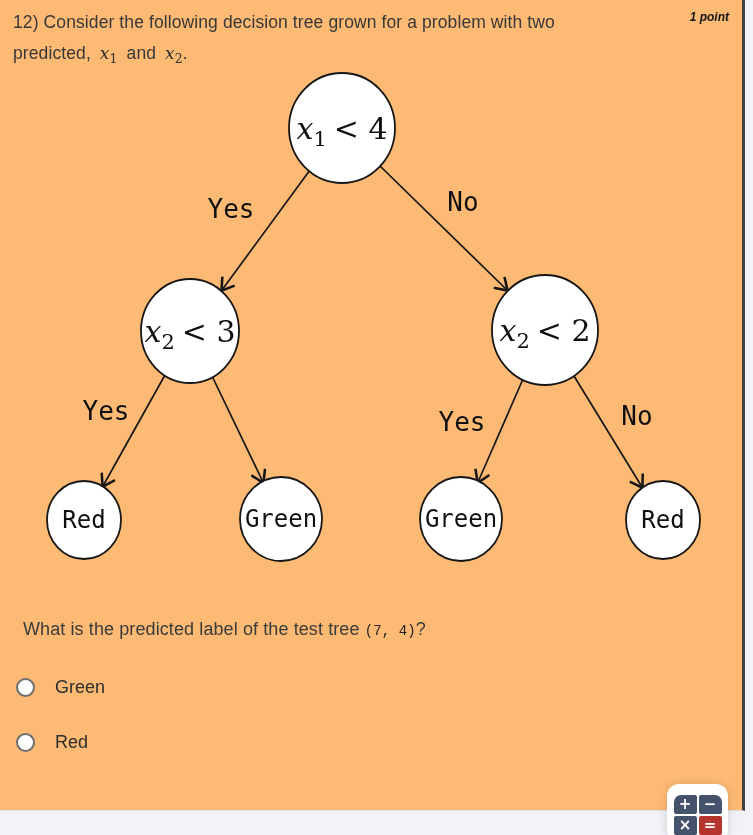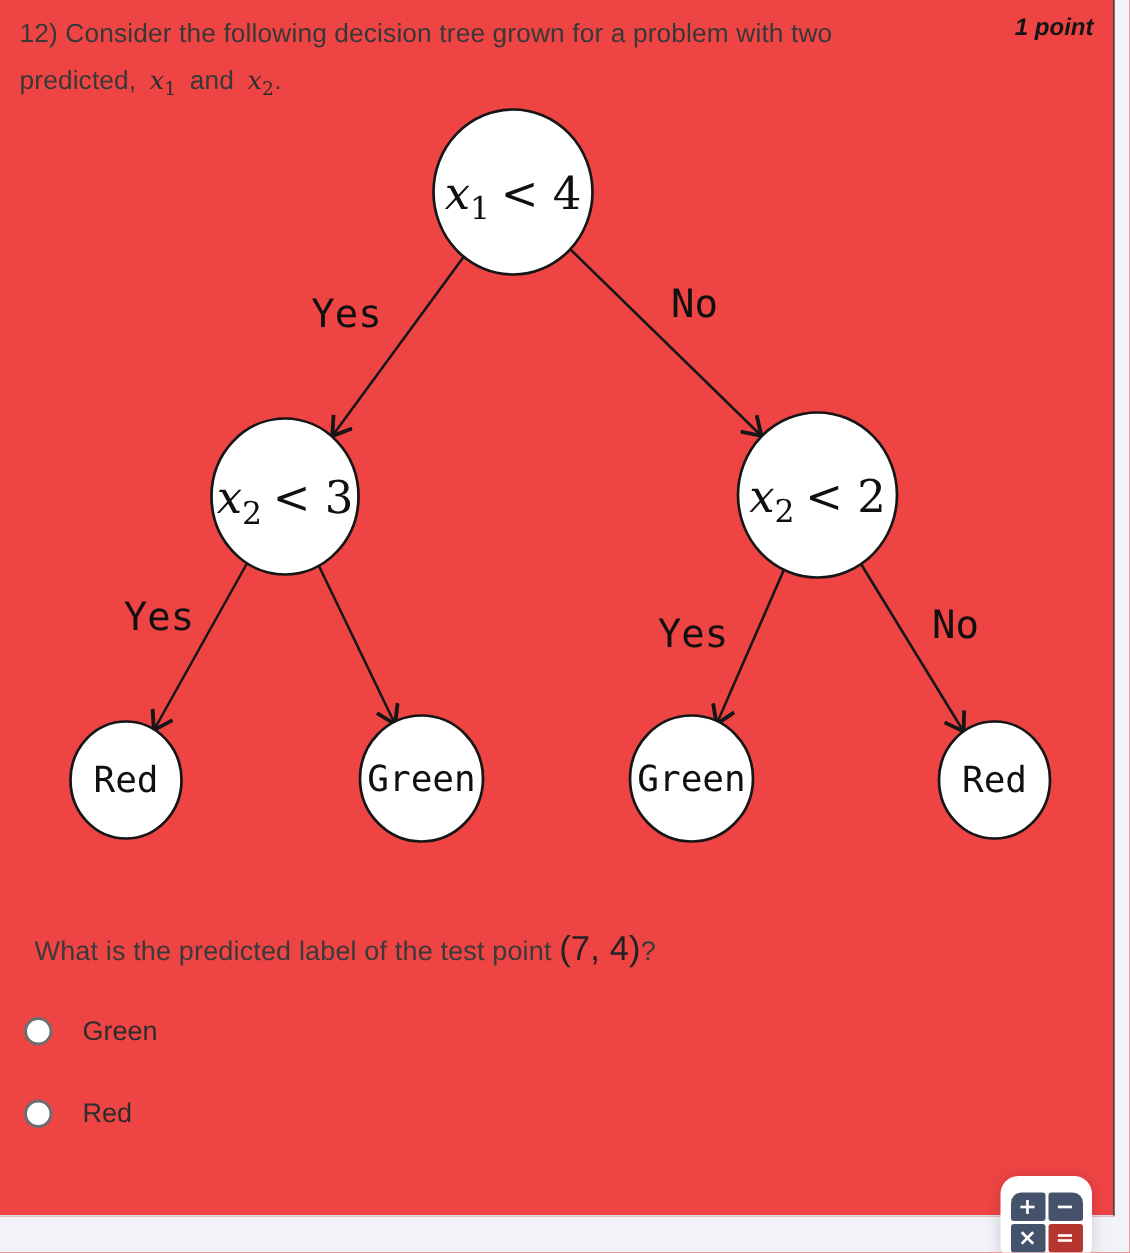--- a/index.html
+++ b/index.html
@@ -4,52 +4,52 @@
 <style>
   html,body{margin:0;padding:0;}
   body{
     width:753px;height:835px;overflow:hidden;position:relative;
     background:#f2f3f8;
     font-family:"Liberation Sans",sans-serif;
     -webkit-font-smoothing:antialiased;
   }
   .card{
     position:absolute;left:0;top:0;width:742px;height:810px;
-    background:#ef4444;
-    border-right:1px solid #404040;
+    background:#fdba74;
+    border-right:3px solid #404040;
     border-bottom:1px solid #dcdce2;
   }
   
   .header{position:absolute;left:13px;top:7px;width:716px;display:flex;align-items:flex-start;}
   .qtext{
     width:648px;font-size:17.5px;line-height:31px;color:#383838;letter-spacing:.1px;
   }
   .points{
-    margin-left:auto;font-size:16px;font-weight:bold;font-style:italic;color:#141414;
+    margin-left:auto;font-size:12px;font-weight:bold;font-style:italic;color:#141414;
     white-space:nowrap;padding-top:3px;
   }
   .hvar{font-family:"DejaVu Serif",serif;font-style:italic;font-size:17px;color:#2e2e2e;}
   .hsub{font-family:"DejaVu Serif",serif;font-size:12.5px;vertical-align:-4px;color:#2e2e2e;}
   .gap-l{margin-left:4px;}
   .gap-r{margin-right:4px;}
   
   .tree-wrap{position:absolute;left:0;top:0;width:753px;height:600px;}
   svg text{fill:#101010;}
   .node-math{font-family:"DejaVu Serif",serif;font-size:30px;}
   .node-var{font-style:italic;}
   .node-sub{font-size:21px;}
   .mono-label{font-family:"DejaVu Sans Mono",monospace;font-size:26px;}
   .leaf-label{font-family:"DejaVu Sans Mono",monospace;font-size:24px;}
   .edge{stroke:#161616;stroke-width:1.7;}
   .circ{fill:#ffffff;stroke:#161616;stroke-width:1.8;}
   
   .subquestion{
     position:absolute;left:23px;top:619px;font-size:18px;color:#3a3a3a;letter-spacing:.1px;
   }
-  .mathpoint{font-family:Liberation Sans, sans-serif;font-size:23px;color:#222;}
+  .mathpoint{font-family:Liberation Mono, monospace;font-size:14px;color:#222;}
   .option{position:absolute;left:16px;display:flex;align-items:center;}
   .option.o1{top:677px;}
   .option.o2{top:732px;}
   .radio{
     width:19px;height:19px;border:2px solid #6e6e6e;border-radius:50%;
     background:#fff;box-sizing:border-box;cursor:pointer;flex:0 0 auto;
   }
   .opt-label{margin-left:20px;font-size:18px;color:#2d2d2d;cursor:pointer;}
   
   .calc{
@@ -124,21 +124,21 @@
 
       <ellipse class="circ" cx="461" cy="519" rx="41" ry="42"></ellipse>
       <text class="leaf-label" x="461" y="527" text-anchor="middle">Green</text>
 
       <ellipse class="circ" cx="663" cy="520" rx="37" ry="39"></ellipse>
       <text class="leaf-label" x="663" y="528" text-anchor="middle">Red</text>
     </svg>
   </div>
 
   <div class="subquestion">
-    <span>What is the predicted label of the test point</span>
+    <span>What is the predicted label of the test tree</span>
     <span class="mathpoint">(7, 4)</span><span>?</span>
   </div>
 
   <div class="option o1">
     <div class="radio"></div>
     <div class="opt-label">Green</div>
   </div>
 
   <div class="option o2">
     <div class="radio"></div>

